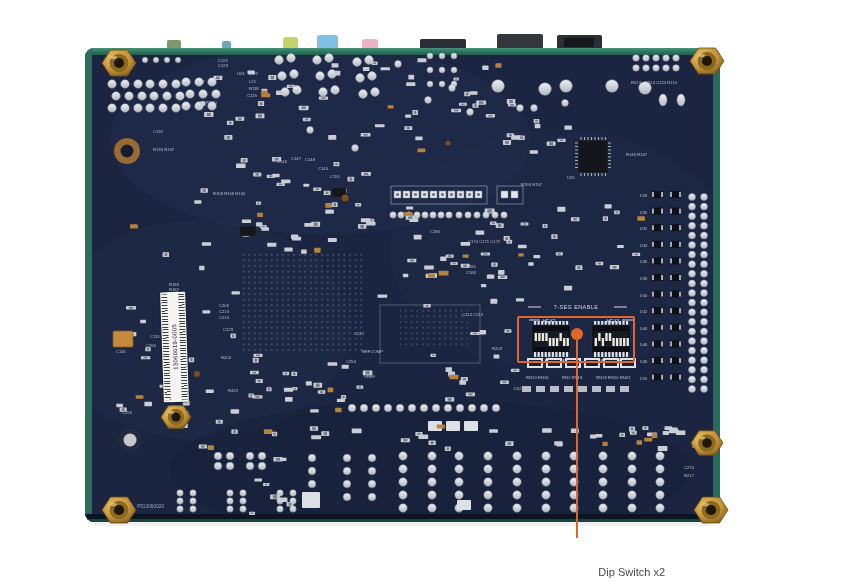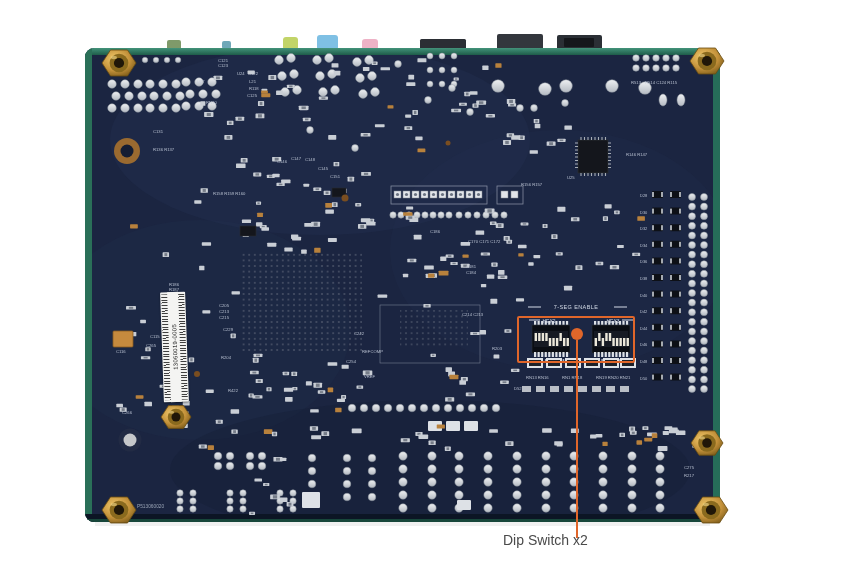--- a/index.html
+++ b/index.html
@@ -16,22 +16,22 @@
            display:flex;align-items:center;justify-content:center;}
   .sticker .band span{writing-mode:vertical-rl;transform:rotate(180deg);font-size:6px;
            letter-spacing:.3px;color:#1b1b1b;white-space:nowrap;}
   
   .hl-box{position:absolute;left:517px;top:316px;width:114px;height:43px;
           border:2.5px solid var(--accent,#e0662a);border-radius:2px;}
   .callout-dot{position:absolute;left:571px;top:328px;width:12px;height:12px;border-radius:50%;
           background:var(--accent,#e0662a);}
   .callout-line{position:absolute;left:575.5px;top:340px;width:2.5px;height:198px;
           background:var(--accent,#e0662a);}
-  .caption{position:absolute;left:503px;top:532px;width:162px;text-align:left;
-          font-size:14px;color:#4a4a4a;}
+  .caption{position:absolute;left:503px;top:566px;width:162px;text-align:right;
+          font-size:11px;color:#4a4a4a;}
 </style>
 </head>
 <body style="--accent: #e0662a;">
 
 <div class="stage">
 
   <svg width="850" height="585" viewBox="0 0 850 585">
     <defs>
       <clipPath id="boardClip">
           <rect x="85" y="48" width="635" height="474" rx="9"></rect>

